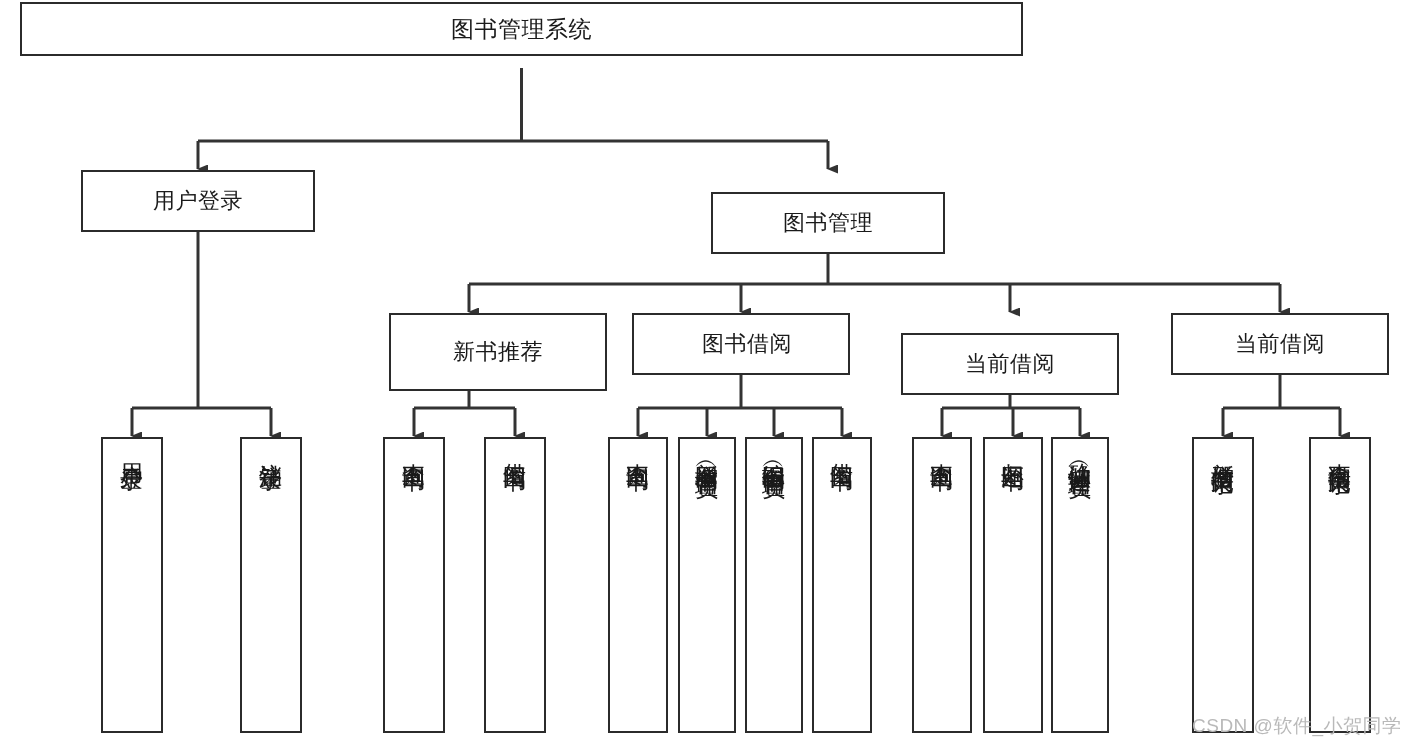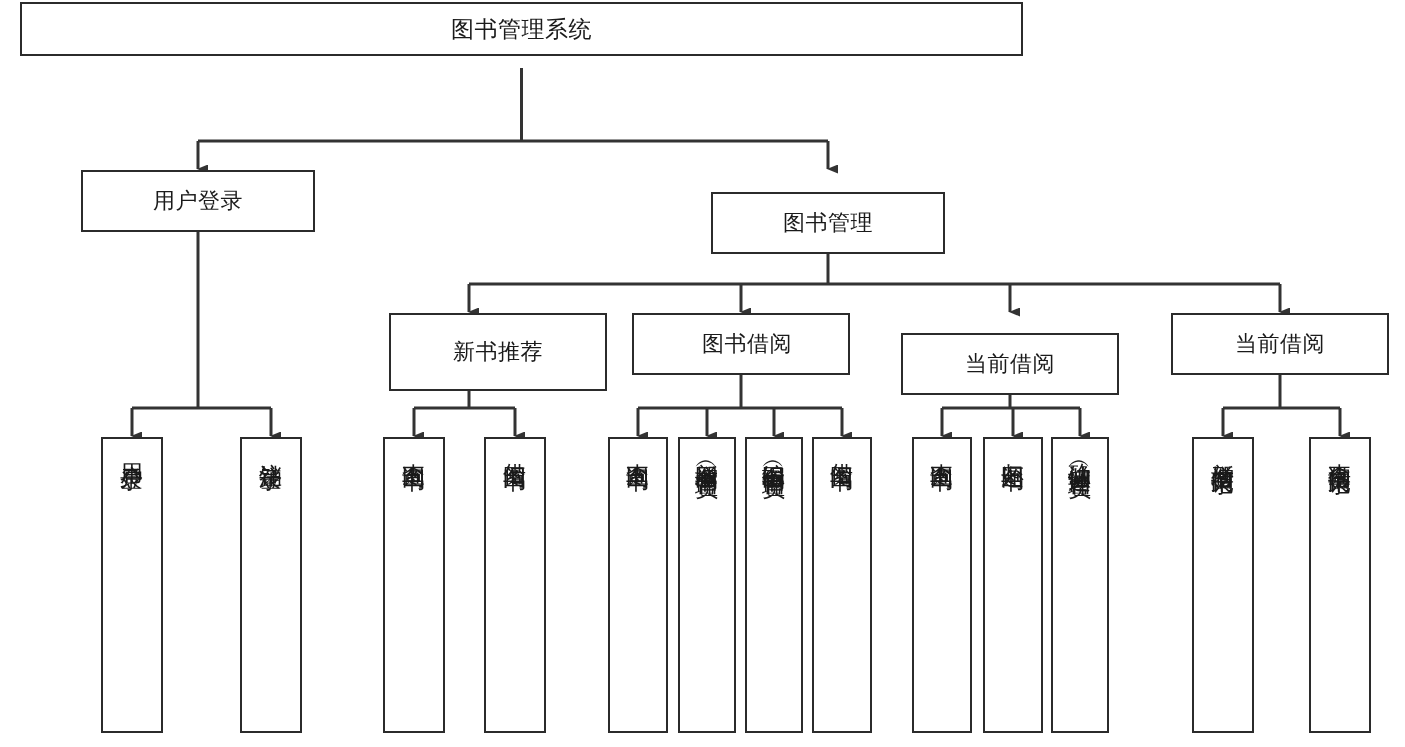--- a/index.html
+++ b/index.html
@@ -179,14 +179,15 @@
         <span class="node-label">确认归还（管理员）</span>
       </div>
       <div class="node vert leaf" style="left: 1192px; top: 437px; width: 62px; height: 296px;">
         <span class="node-label">新增借阅记录</span>
       </div>
       <div class="node vert leaf" style="left: 1309px; top: 437px; width: 62px; height: 296px;">
         <span class="node-label">查询借阅记录</span>
       </div>
     </div>
 
+  <div class="watermark" style="left: 1192px; top: 713px;">CSDN @软件_小贺同学</div>
 
 </div>
 
 </body></html>

